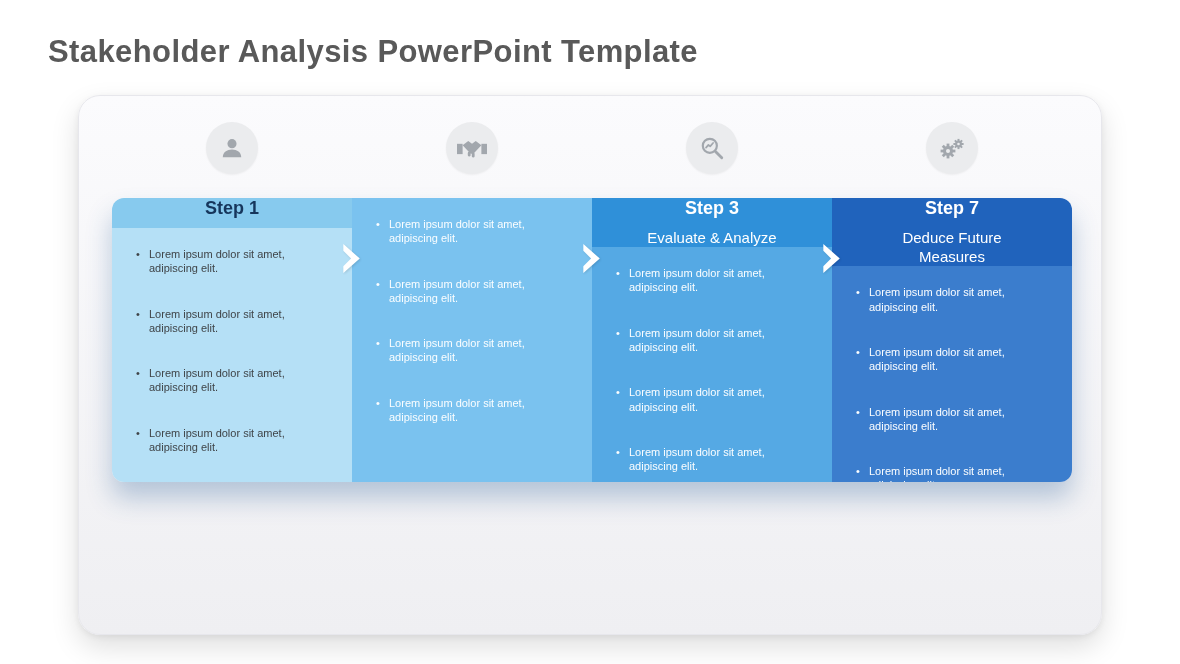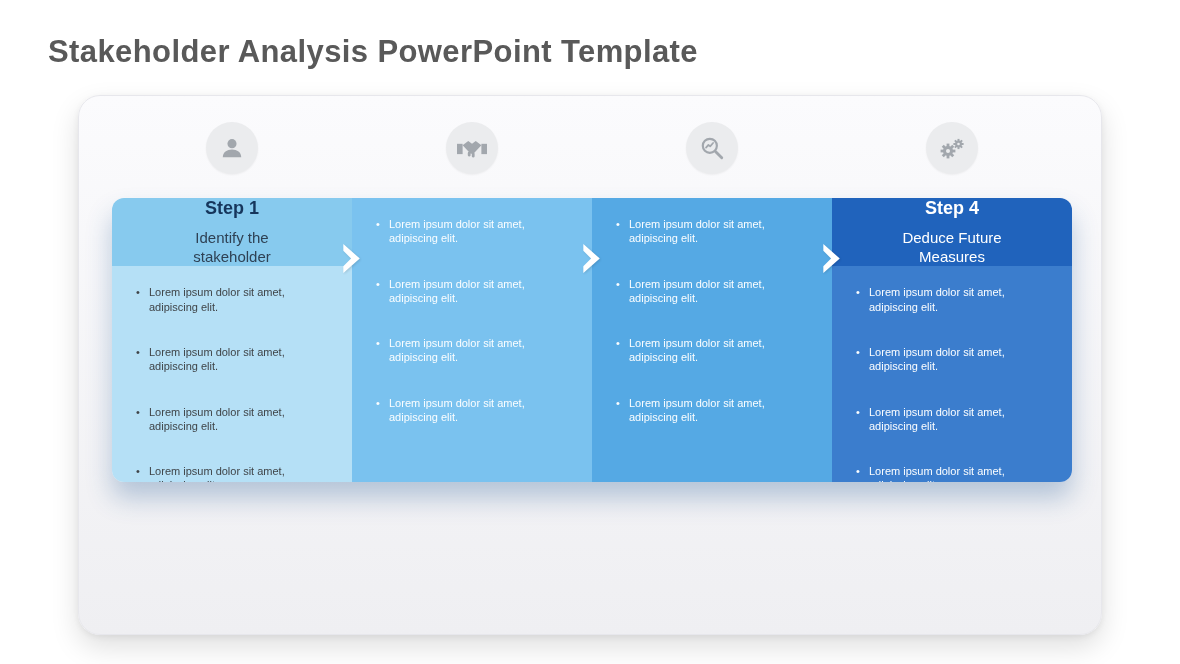--- a/index.html
+++ b/index.html
@@ -140,51 +140,54 @@
           </svg>
         </div>
       </div>
     </div>
 
     <div class="columns">
 
       <div class="col" style="--header-bg: #87CAEE; --body-bg: #B5E0F6; --label-fg: #16365C; --subtitle-fg: #2E4154; --body-fg: #3F4448;">
         <div class="col-header">
           <div class="step-label">Step 1</div>
-          <div class="step-subtitle">Identify the stakeholder</div>
         </div>
         <ul class="col-body">
           <li>Lorem ipsum dolor sit amet, adipiscing elit.</li>
           <li>Lorem ipsum dolor sit amet, adipiscing elit.</li>
           <li>Lorem ipsum dolor sit amet, adipiscing elit.</li>
           <li>Lorem ipsum dolor sit amet, adipiscing elit.</li>
         </ul>
       </div>
 
       <div class="col" style="--header-bg: #55ADE6; --body-bg: #7AC2EF; --label-fg: #FFFFFF; --subtitle-fg: #FFFFFF; --body-fg: #FCFEFF;">
         <ul class="col-body">
           <li>Lorem ipsum dolor sit amet, adipiscing elit.</li>
           <li>Lorem ipsum dolor sit amet, adipiscing elit.</li>
           <li>Lorem ipsum dolor sit amet, adipiscing elit.</li>
           <li>Lorem ipsum dolor sit amet, adipiscing elit.</li>
         </ul>
       </div>
 
       <div class="col" style="--header-bg: #2F90D9; --body-bg: #55A9E4; --label-fg: #FFFFFF; --subtitle-fg: #FFFFFF; --body-fg: #FCFEFF;">
+        <div class="col-header">
+          <div class="step-label">Step 3</div>
+          <div class="step-subtitle">Evaluate &amp; Analyze</div>
+        </div>
         <ul class="col-body">
           <li>Lorem ipsum dolor sit amet, adipiscing elit.</li>
           <li>Lorem ipsum dolor sit amet, adipiscing elit.</li>
           <li>Lorem ipsum dolor sit amet, adipiscing elit.</li>
           <li>Lorem ipsum dolor sit amet, adipiscing elit.</li>
         </ul>
       </div>
 
       <div class="col" style="--header-bg: #2063BC; --body-bg: #3B7DCD; --label-fg: #FFFFFF; --subtitle-fg: #FFFFFF; --body-fg: #FCFEFF;">
         <div class="col-header">
-          <div class="step-label">Step 4</div>
+          <div class="step-label">Step 7</div>
           <div class="step-subtitle">Deduce Future Measures</div>
         </div>
         <ul class="col-body">
           <li>Lorem ipsum dolor sit amet, adipiscing elit.</li>
           <li>Lorem ipsum dolor sit amet, adipiscing elit.</li>
           <li>Lorem ipsum dolor sit amet, adipiscing elit.</li>
           <li>Lorem ipsum dolor sit amet, adipiscing elit.</li>
         </ul>
       </div>
 

